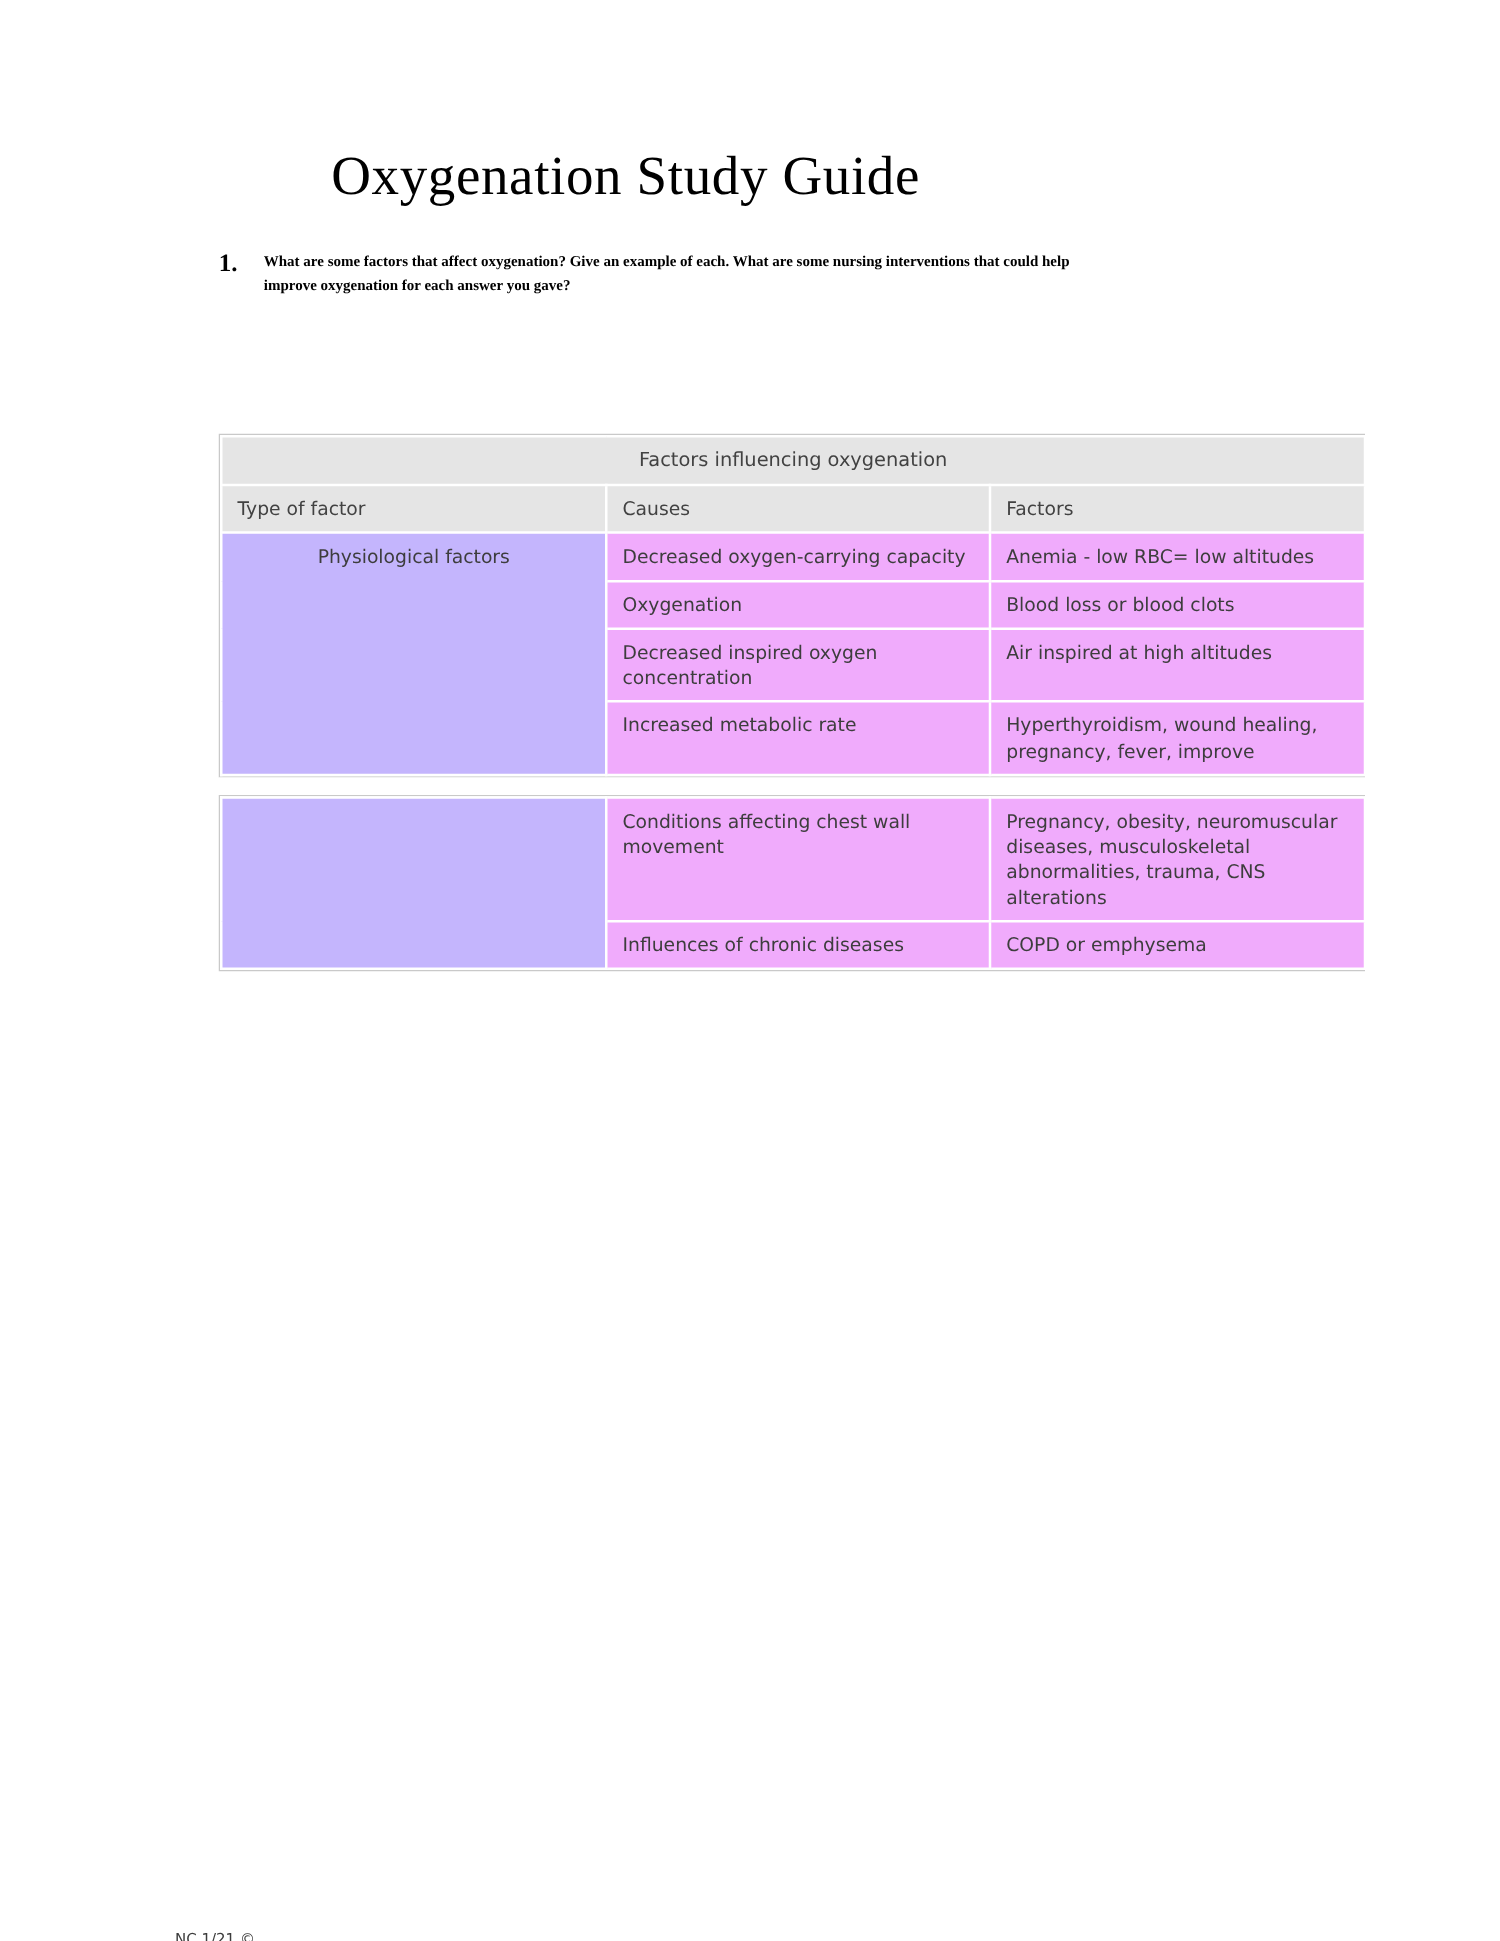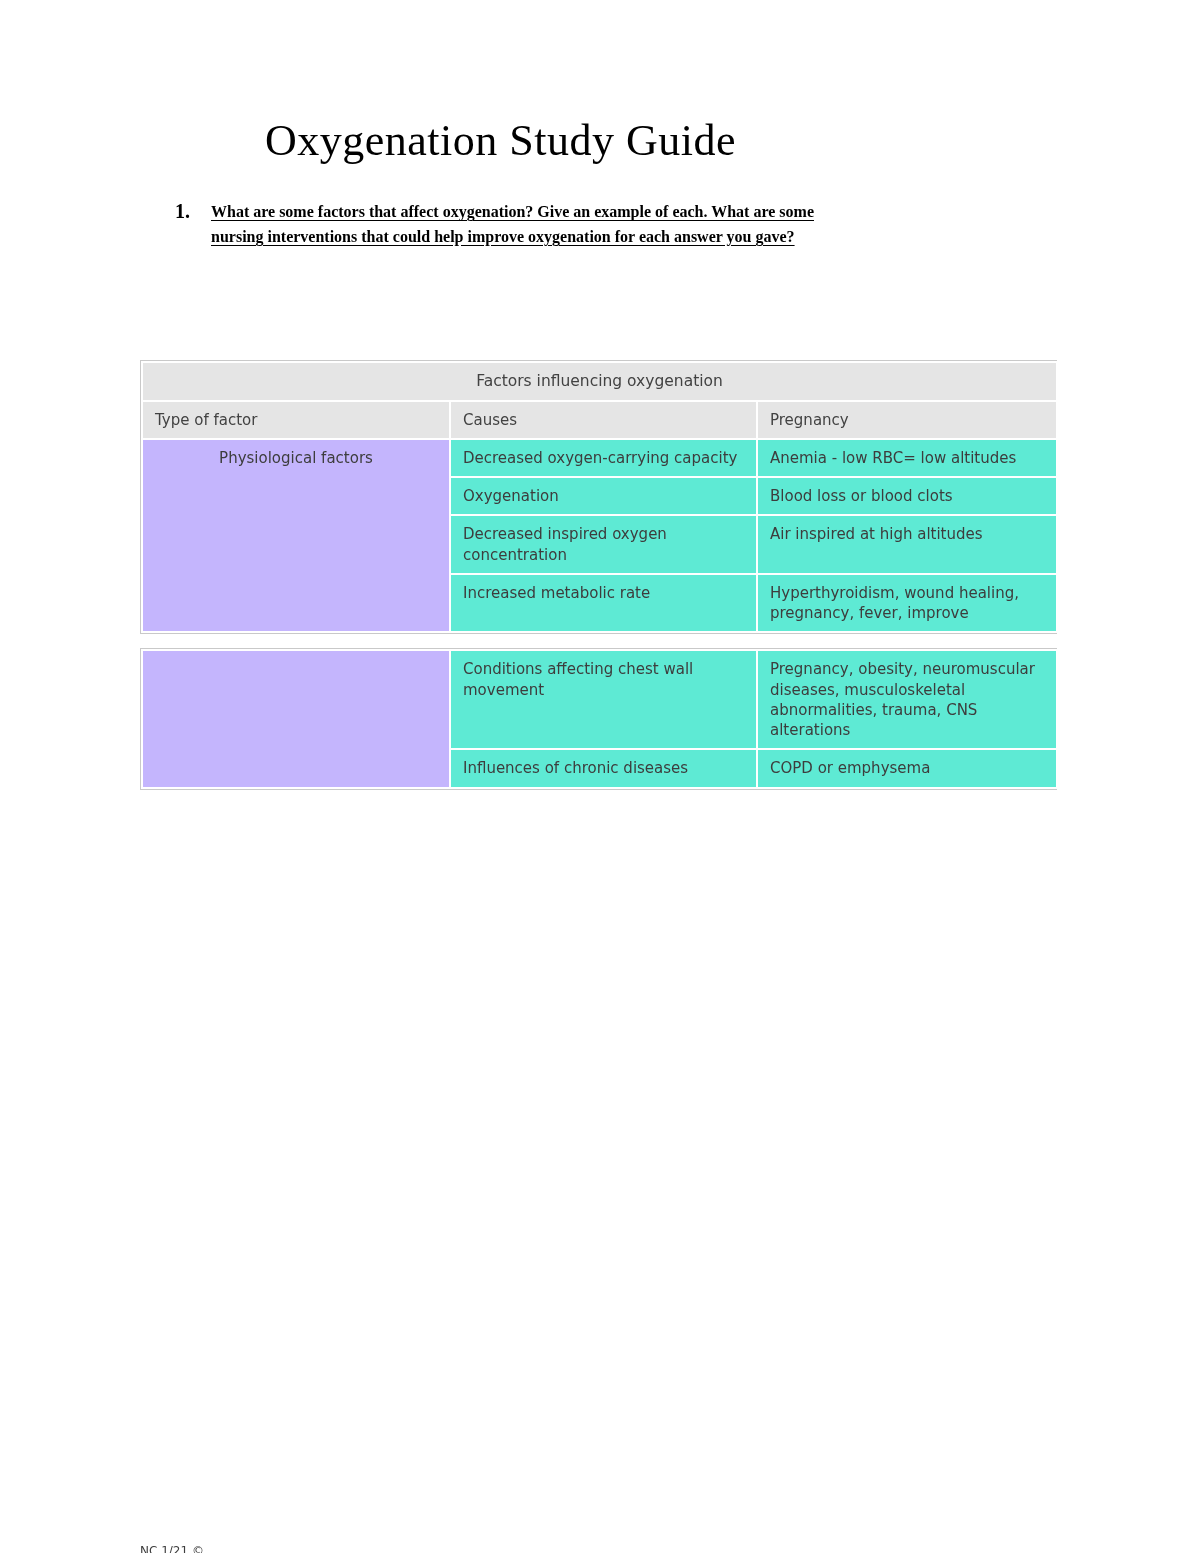--- a/index.html
+++ b/index.html
@@ -43,32 +43,32 @@
   }
   .question-number {
     font-family: "Liberation Serif", serif;
     font-size: 20px;
     font-weight: 700;
     width: 36px;
     flex: 0 0 36px;
   }
   .question-text {
     font-family: "Liberation Serif", serif;
-    font-size: 16px;
+    font-size: 12px;
     font-weight: 700;
     line-height: 1.55;
-    text-decoration: underline;
     text-underline-offset: 3px;
     max-width: 848px;
   }
 
   
   .table-area {
     margin-top: 110px;
     width: 917px;
+    margin-left: 35px;
   }
 
   .tbl-section {
     border: 1px solid #c9c9c9;
   }
 
   table.factors-table {
     border-collapse: collapse;
     table-layout: fixed;
     width: 100%;
@@ -97,21 +97,21 @@
   }
 
   td.col-head {
     background: #e5e5e5;
     font-size: 15px;
     color: #424242;
     padding: 8px 12px;
   }
 
   td.body-cell {
-    background: #5eead4;
+    background: #f0abfc;
   }
 
   td.factor-cell {
     background: #c4b5fd;
     text-align: center;
     vertical-align: middle;
   }
 
   .section-gap {
     height: 14px;
@@ -150,21 +150,21 @@
             <col class="c2">
             <col class="c3">
           </colgroup>
         <tbody>
           <tr>
             <td class="tbl-title" colspan="3">Factors influencing oxygenation</td>
           </tr>
           <tr>
             <td class="col-head">Type of factor</td>
             <td class="col-head">Causes</td>
-            <td class="col-head">Pregnancy</td>
+            <td class="col-head">Factors</td>
           </tr>
           <tr>
             <td class="factor-cell" rowspan="4">Physiological factors</td>
             <td class="body-cell">Decreased oxygen-carrying capacity</td>
             <td class="body-cell">Anemia - low RBC= low altitudes</td>
           </tr>
           <tr>
             <td class="body-cell">Oxygenation</td>
             <td class="body-cell">Blood loss or blood clots</td>
           </tr>

